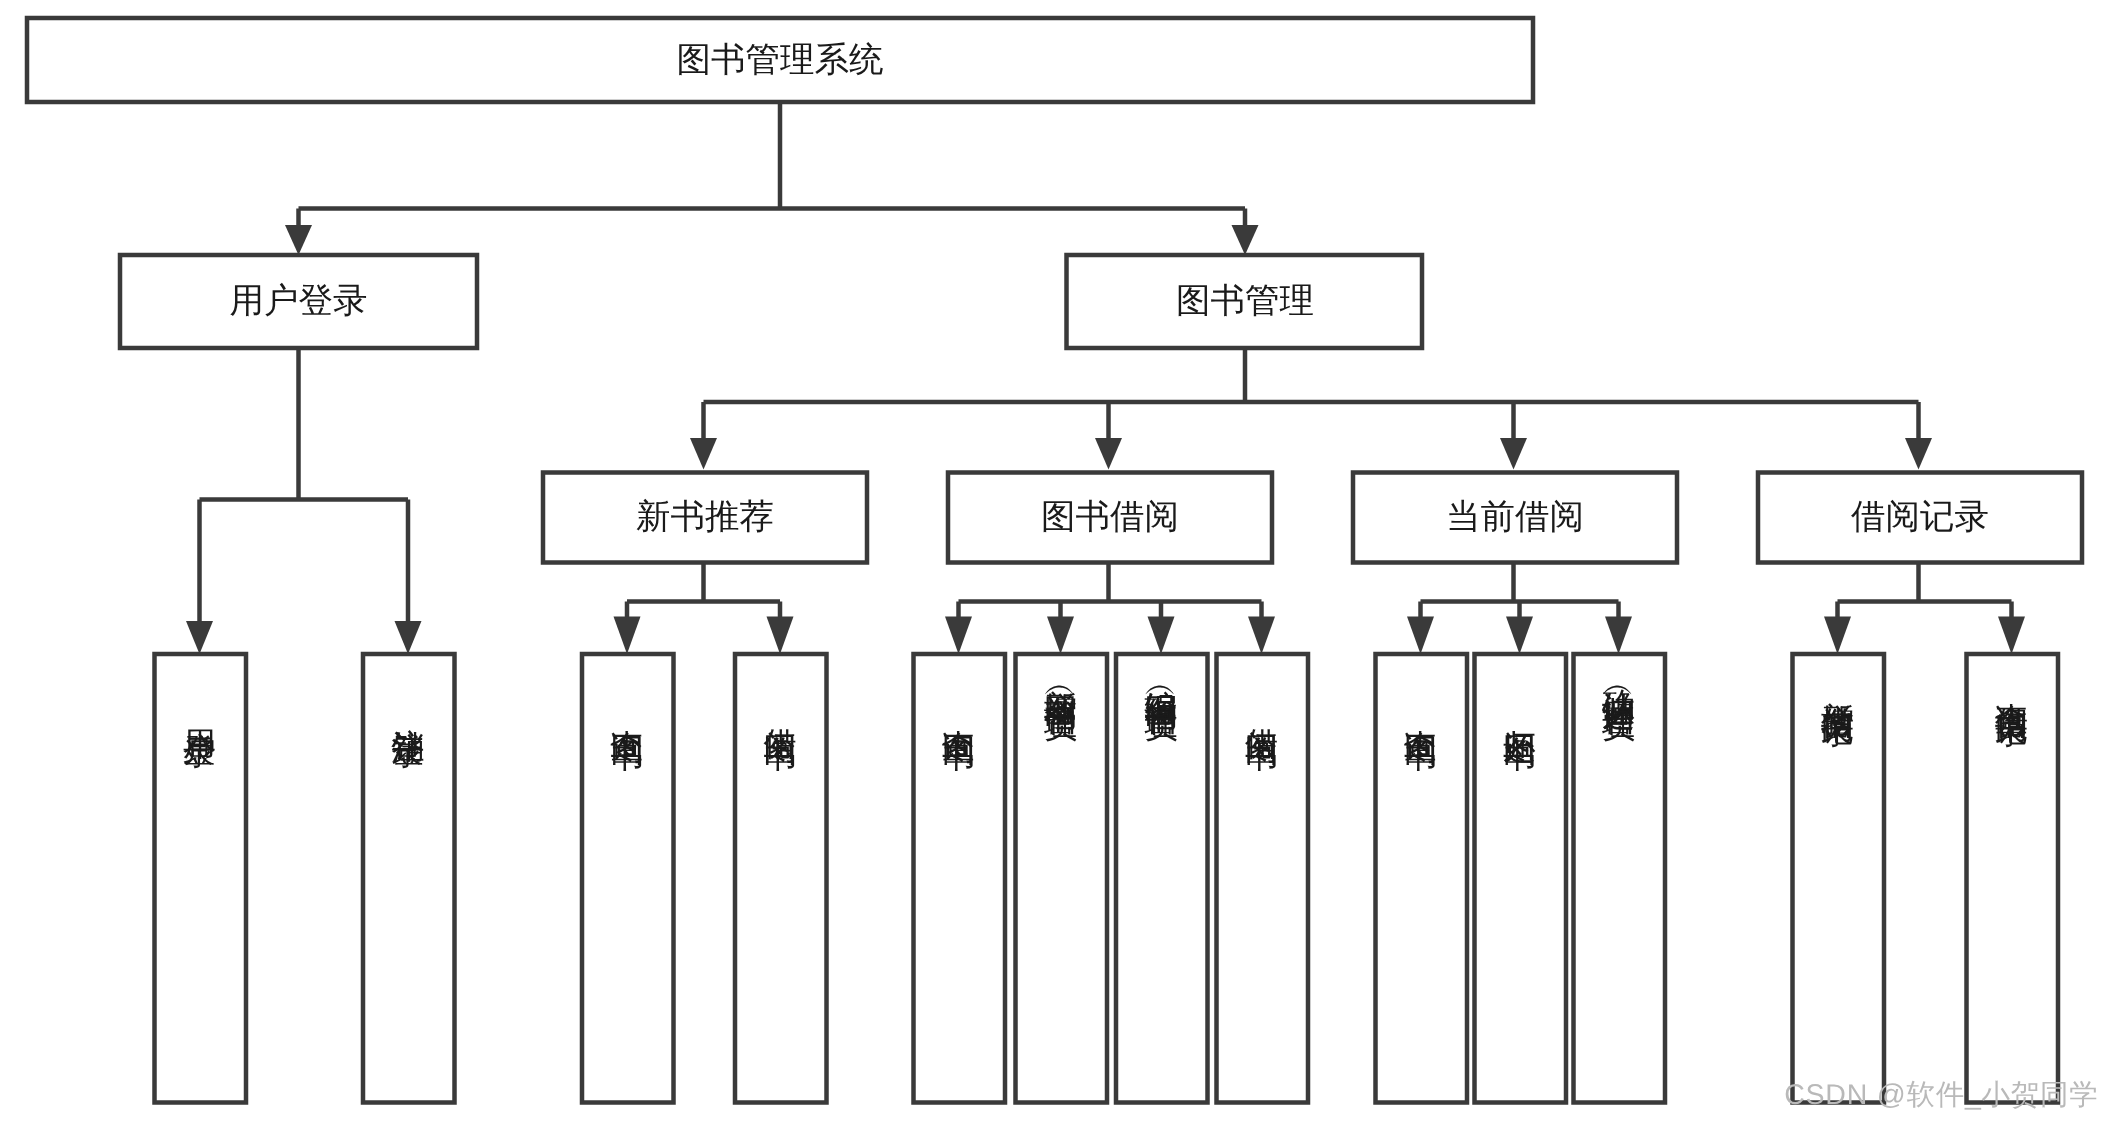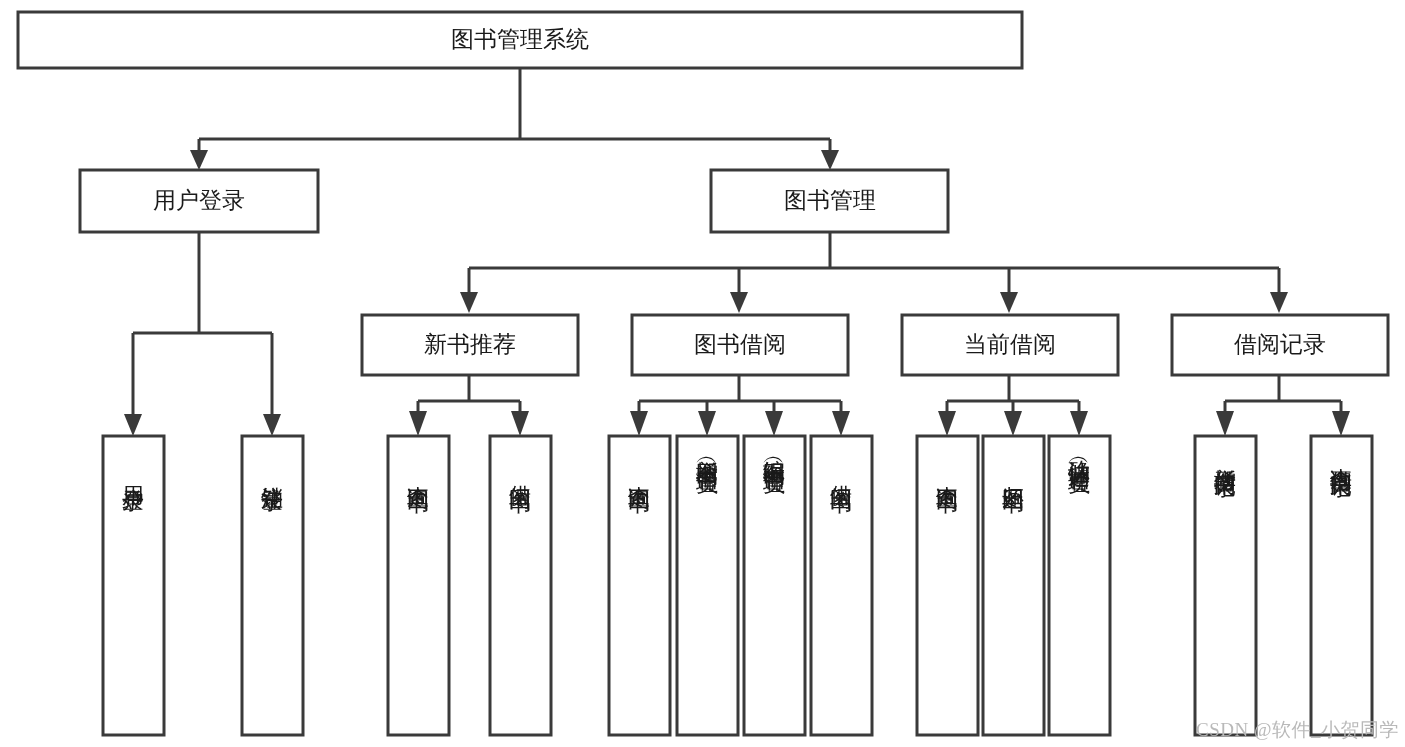--- a/index.html
+++ b/index.html
@@ -57,21 +57,21 @@
     font-size: 22px;
     line-height: 1.32;
     letter-spacing: 2px;
     color: #1a1a1a;
     white-space: nowrap;
   }
   .watermark {
     position: absolute;
     right: 6px;
     bottom: 4px;
-    font-family: Liberation Serif, serif;
+    font-family: Liberation Sans, sans-serif;
     font-size: 19px;
     color: #b9b9b9;
     letter-spacing: 0.5px;
     user-select: none;
     pointer-events: none;
   }
 </style>
 </head>
 <body>
 

